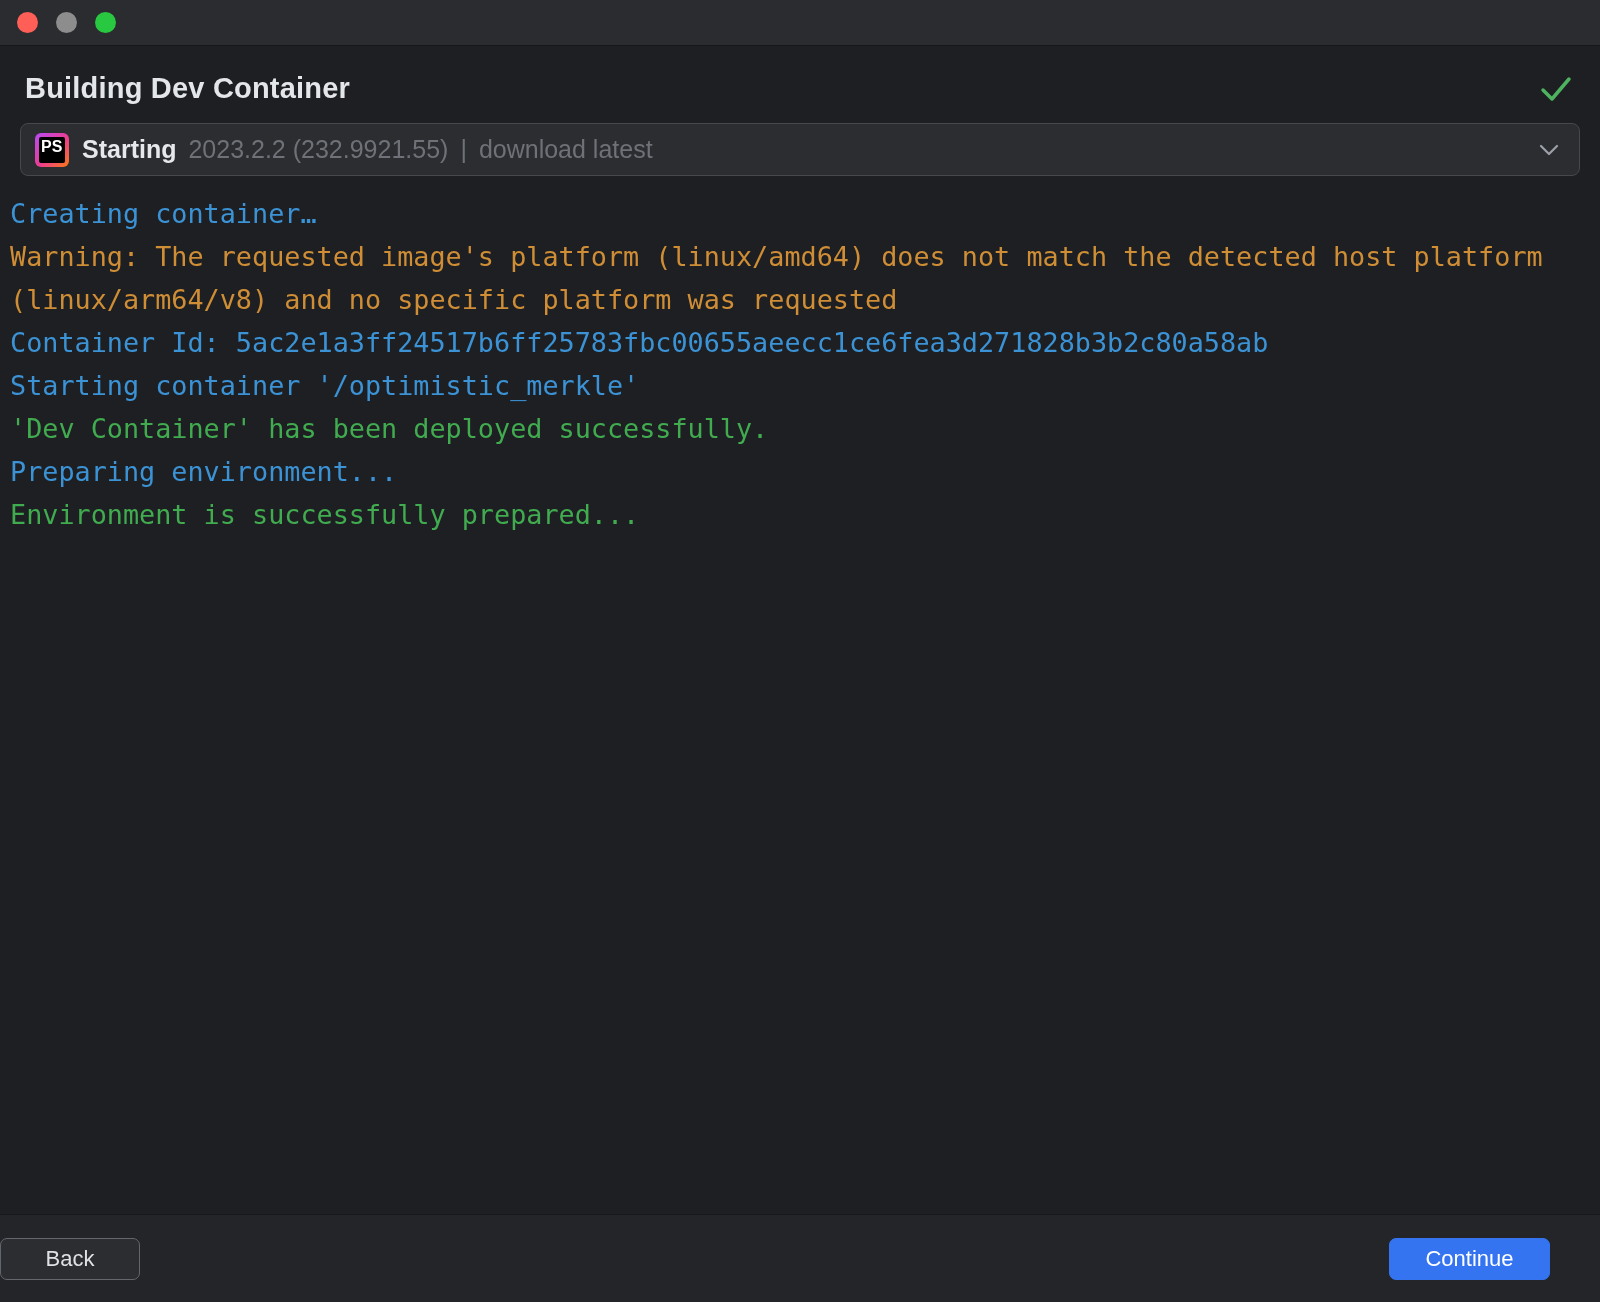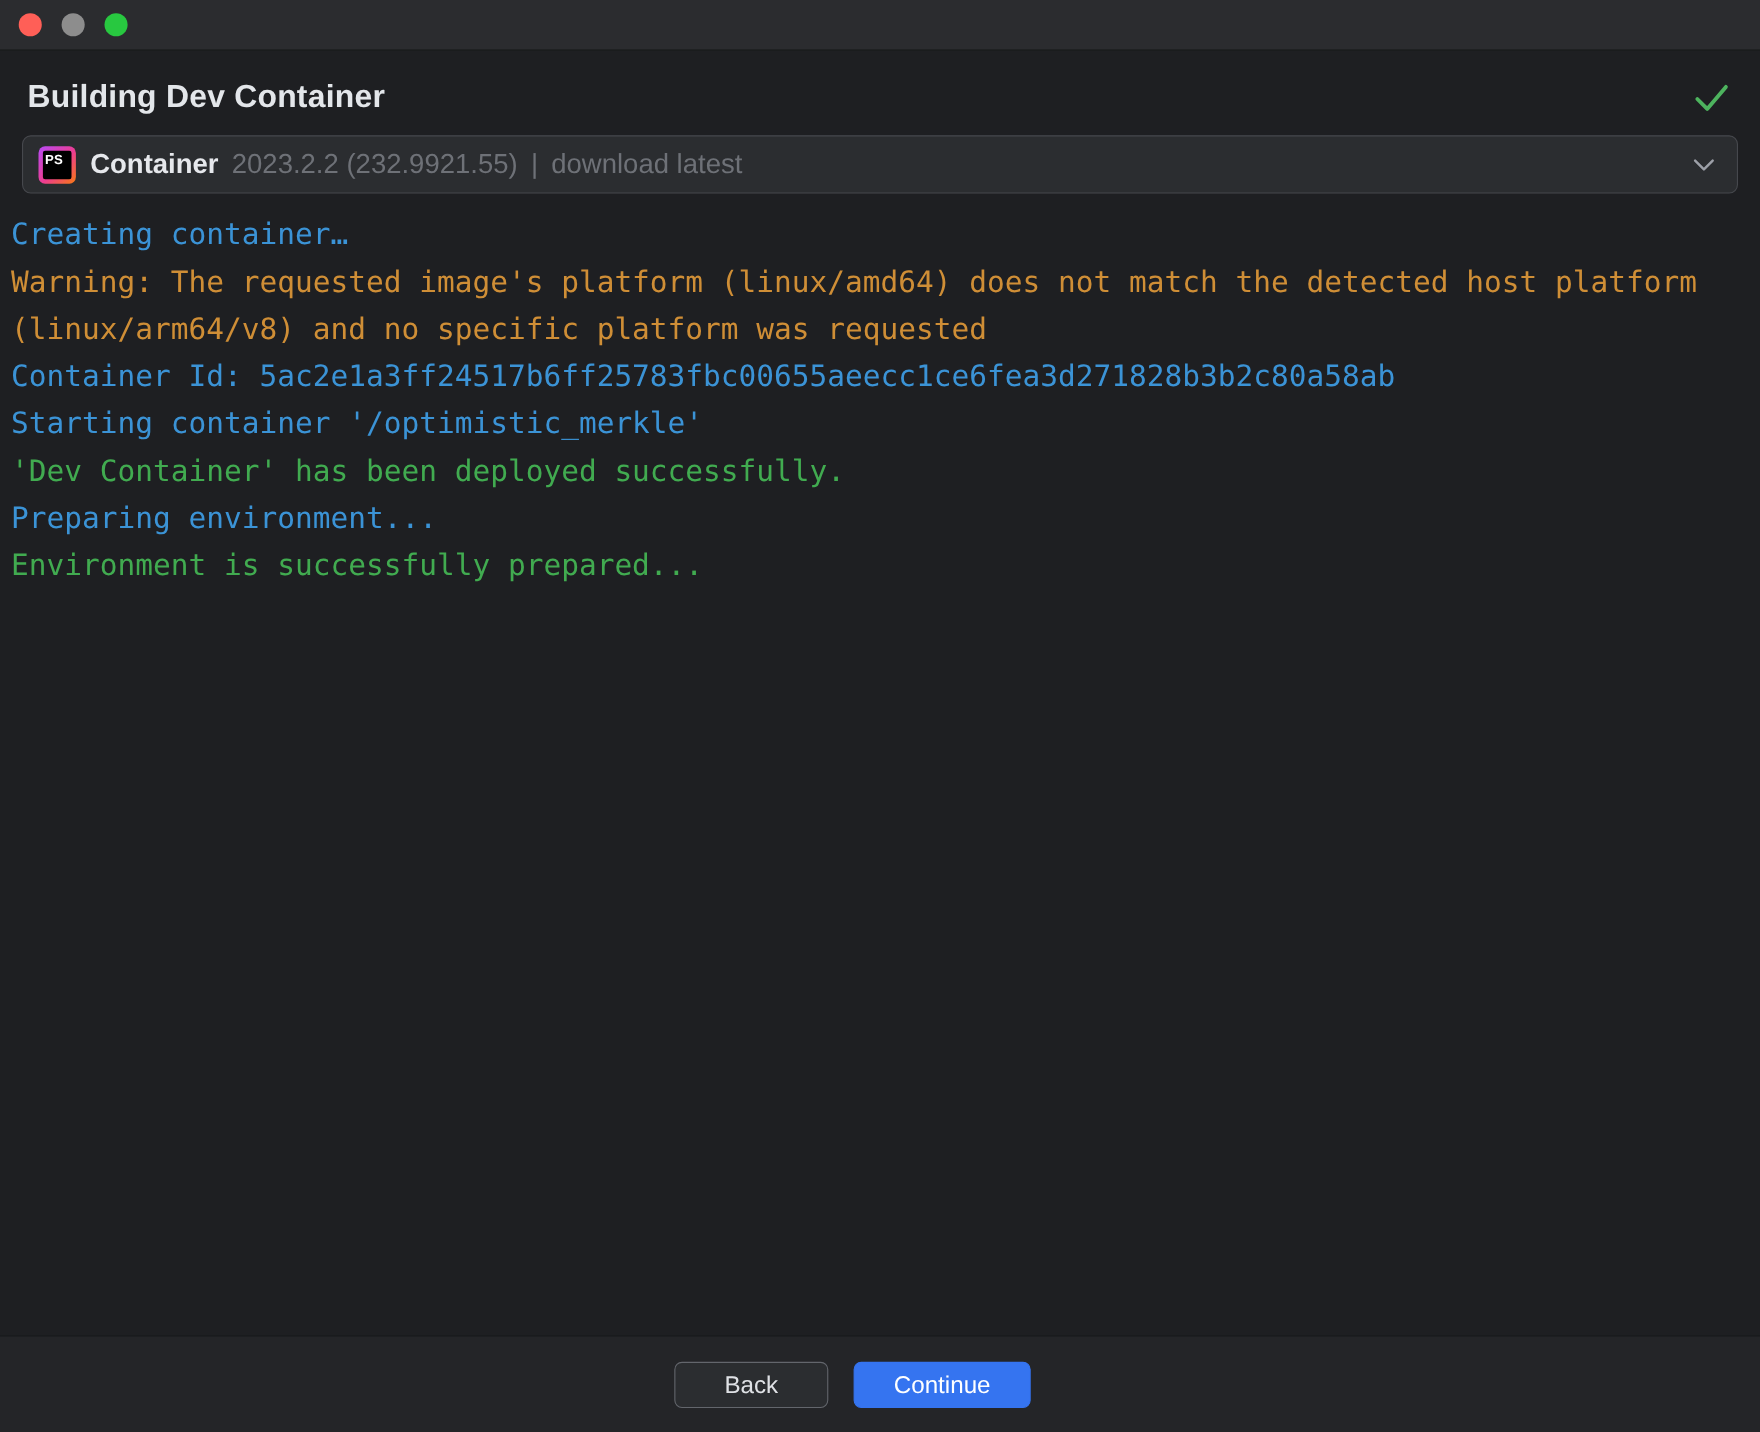--- a/index.html
+++ b/index.html
@@ -65,21 +65,21 @@
     background: linear-gradient(135deg, #b74af7 0%, #ee3d8e 55%, #f97a12 100%);
     display: flex; align-items: center; justify-content: center;
     margin-right: 13px;
     flex: none;
   }
   .ps-inner {
     width: 26px; height: 26px;
     background: #000;
     border-radius: 2px;
     color: #fff;
-    font-size: 12px; font-weight: 700;
+    font-size: 16px; font-weight: 700;
     display: flex; align-items: flex-start; justify-content: flex-start;
     padding: 2px 0 0 2px;
     line-height: 1;
   }
   .ide-name {
     color: #e6e8ec; font-size: 25px; font-weight: 700; margin-right: 12px;
   }
   .ide-version, .ide-sep, .ide-download {
     color: #6e7177; font-size: 25px; font-weight: 400;
   }
@@ -101,21 +101,21 @@
   .c-blue   { color: var(--blue,   #3b93d6); }
   .c-orange { color: var(--orange, #cf8e36); }
   .c-green  { color: var(--green,  #41ab50); }
 
   
   .footer {
     flex: none;
     height: 88px;
     background: #242528;
     border-top: 1px solid #17181a;
-    display: flex; align-items: center; justify-content: center;
+    display: flex; align-items: center; justify-content: space-between;
     padding-right: 50px;
     gap: 23px;
   }
   .btn {
     height: 42px;
     border-radius: 7px;
     font-family: "Liberation Sans", sans-serif;
     font-size: 22px;
     cursor: pointer;
     display: flex; align-items: center; justify-content: center;
@@ -151,21 +151,21 @@
       <svg class="check-icon" viewBox="0 0 32 26">
         <polyline points="3,14 12,23 29,3" fill="none" stroke="#4db35e" stroke-width="3.5" stroke-linecap="round" stroke-linejoin="round"></polyline>
       </svg>
     </span>
   </div>
 
   <div class="ide-select">
     <span class="ps-icon">
       <span class="ps-inner">PS</span>
     </span>
-    <span class="ide-name">Container</span>
+    <span class="ide-name">Starting</span>
     <span class="ide-version">2023.2.2 (232.9921.55)</span>
     <span class="ide-sep">|</span>
     <span class="ide-download">download latest</span>
     <span class="ide-spacer"></span>
     <span>
       <svg class="chevron-icon" viewBox="0 0 20 12">
         <polyline points="2,2 10,10 18,2" fill="none" stroke="#9da0a8" stroke-width="2.2" stroke-linecap="round" stroke-linejoin="round"></polyline>
       </svg>
     </span>
   </div>

